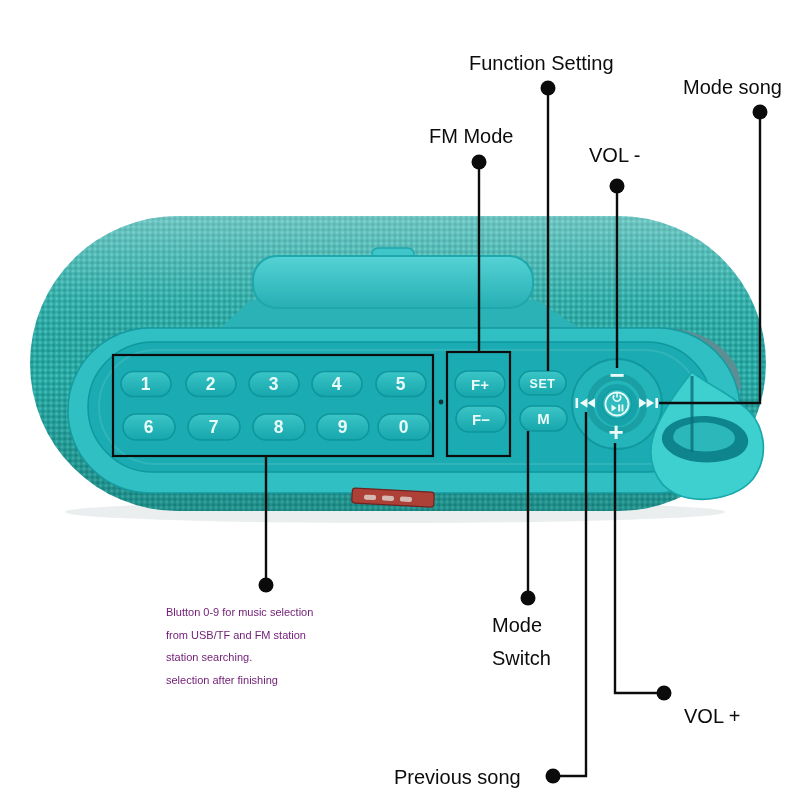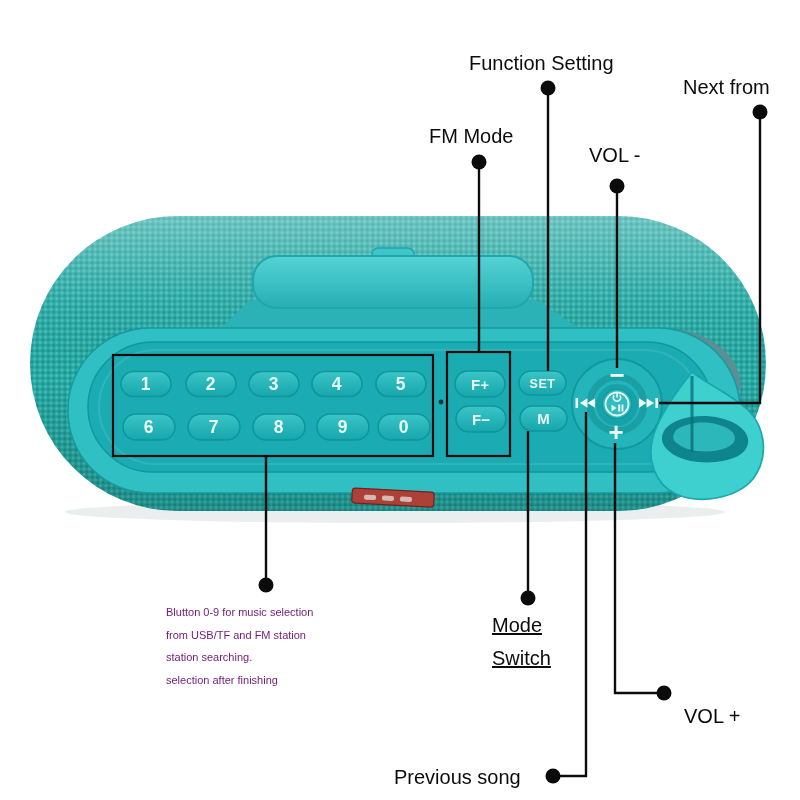--- a/index.html
+++ b/index.html
@@ -1,20 +1,20 @@
 <!DOCTYPE html>
 <html><head>
 <meta charset="utf-8">
 <style>
   html,body{margin:0;padding:0;background:#fff;}
   .stage{position:relative;width:800px;height:800px;background:#ffffff;overflow:hidden;
          font-family:"Liberation Sans", sans-serif;}
   .stage svg{position:absolute;left:0;top:0;}
   .label{position:absolute;font-size:20px;line-height:26px;color:#0c0c0c;white-space:nowrap;}
-  .label-2line{line-height:33px;text-decoration:underline;}
+  .label-2line{line-height:33px;}
   .note{position:absolute;left:166px;top:601px;width:270px;font-size:11px;line-height:22.5px;color:#701a75;}
   svg text{font-family:"Liberation Sans", sans-serif;font-weight:bold;fill:#e9fbf9;}
   svg text.digit{font-size:17.5px;letter-spacing:1px;}
   svg text.fkey{font-size:15px;}
   svg text.setkey{font-size:12.5px;letter-spacing:.5px;}
   svg text.volkey{font-size:26px;}
 </style>
 </head>
 <body>
 
@@ -165,21 +165,21 @@
     <circle cx="760" cy="112" r="7.5"></circle>
     <circle cx="528" cy="598" r="7.5"></circle>
     <circle cx="553" cy="776" r="7.5"></circle>
     <circle cx="664" cy="693" r="7.5"></circle>
     <circle cx="266" cy="585" r="7.5"></circle>
   </g>
 </svg>
 
 <div class="label" style="left:469px;top:50px;">Function Setting</div>
 <div class="label" style="left:429px;top:123px;">FM Mode</div>
-<div class="label" style="left:683px;top:74px;">Next from</div>
+<div class="label" style="left:683px;top:74px;">Mode song</div>
 <div class="label" style="left:589px;top:142px;">VOL -</div>
 <div class="label label-2line" style="left:492px;top:609px;">
   <div>Mode</div>
   <div>Switch</div>
 </div>
 <div class="label" style="left:684px;top:681px;margin-top:22px;">VOL +</div>
 <div class="label" style="left:394px;top:764px;">Previous song</div>
 
 <div class="note">
   <div>Blutton 0-9 for music selection</div>

